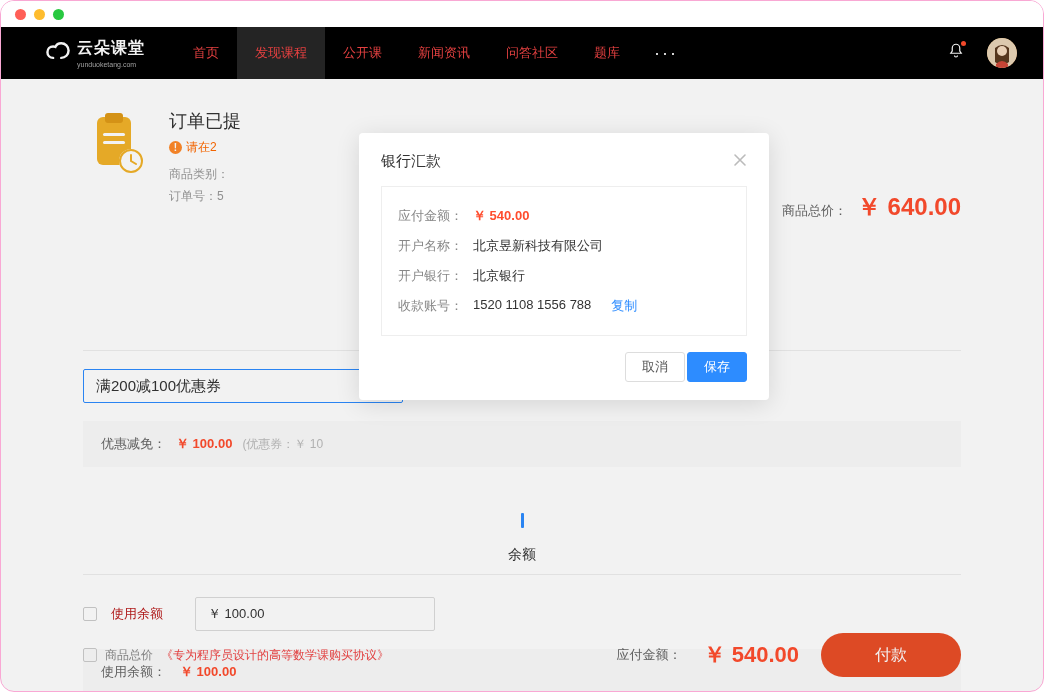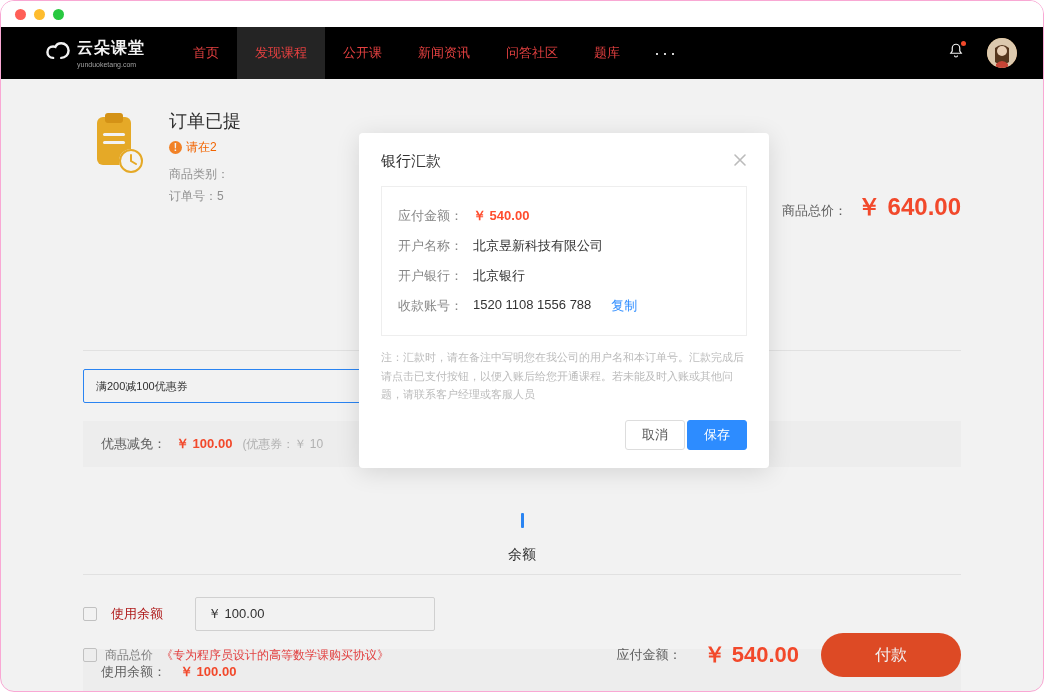--- a/index.html
+++ b/index.html
@@ -97,21 +97,21 @@
 
     .coupon-select {
       margin-top: 18px;
       width: 320px;
       height: 34px;
       border: 1px solid #2d8cff;
       border-radius: 2px;
       display: flex;
       align-items: center;
       padding: 0 12px;
-      font-size: 11px;
+      font-size: 15px;
       color: #333;
     }
     .discount-row {
       margin-top: 18px;
       background: #fafafa;
       padding: 14px 18px;
       font-size: 13px;
       color: #666;
       display: flex;
       align-items: center;
@@ -374,19 +374,18 @@
       <div class="modal-row">
         <span class="k">开户银行：</span>
         <span class="v">北京银行</span>
       </div>
       <div class="modal-row">
         <span class="k">收款账号：</span>
         <span class="v">1520 1108 1556 788</span>
         <span class="copy">复制</span>
       </div>
     </div>
-    <div class="modal-note">注：汇款时，请在备注中写明您在我公司的用户名和本订单号。汇款完成后请点击已支付按钮，以便入账后给您开通课程。若未能及时入账或其他问题，请联系客户经理或客服人员</div>
     <div class="modal-footer">
       <button class="btn">取消</button>
       <button class="btn primary">保存</button>
     </div>
   </div>
 </div>
 
 </body></html>

